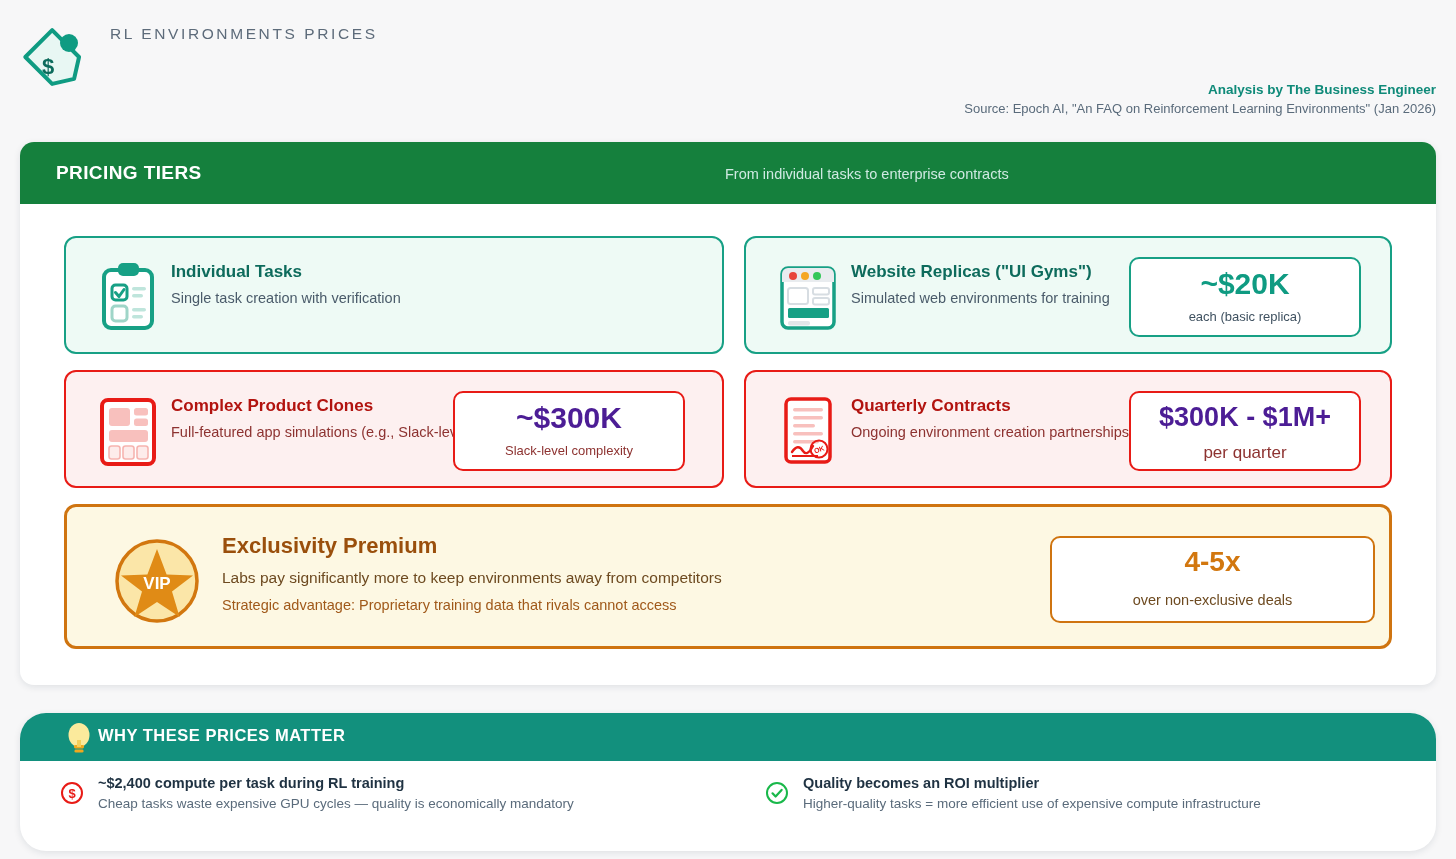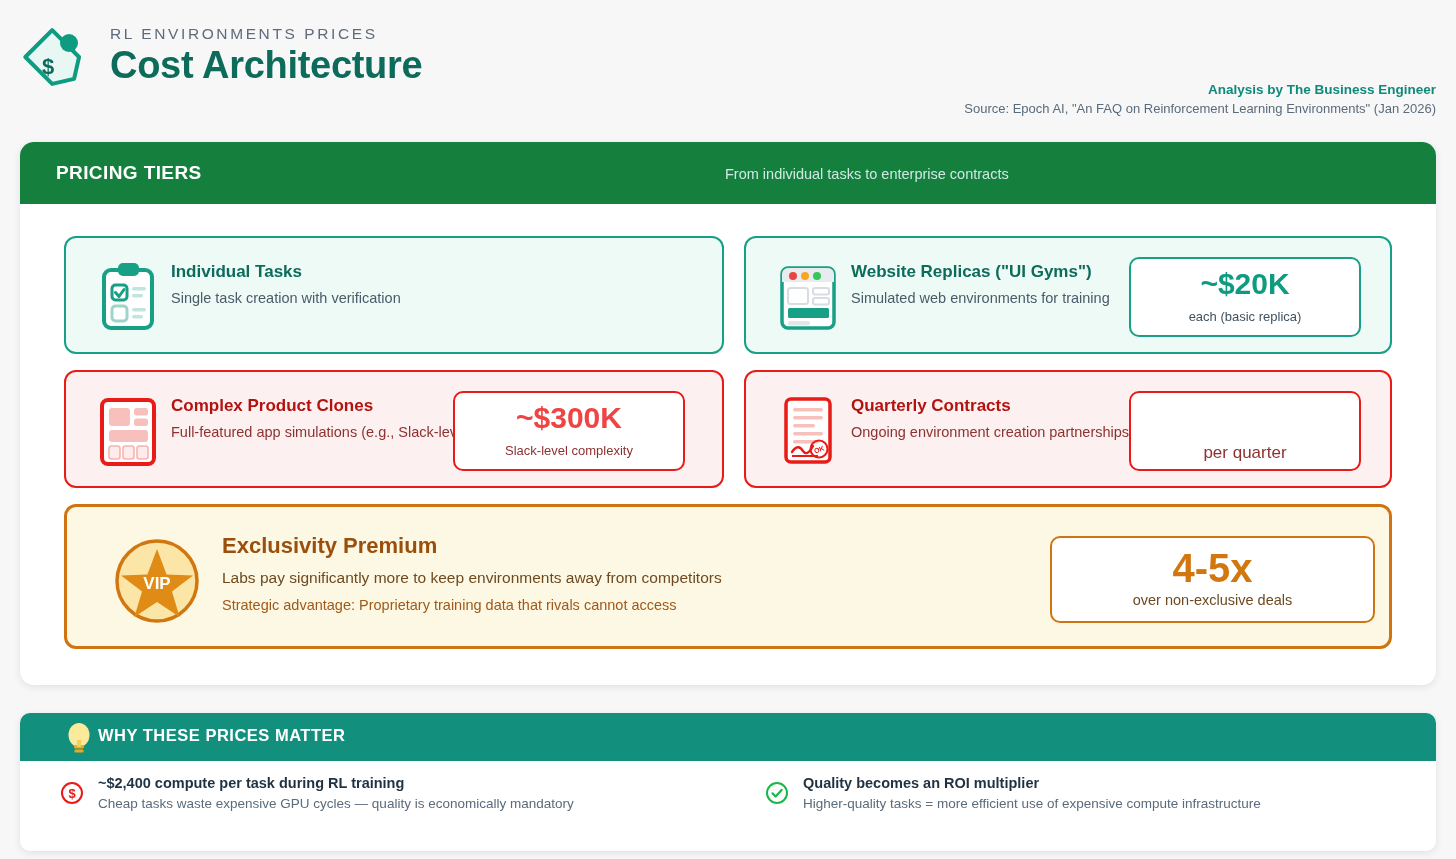--- a/index.html
+++ b/index.html
@@ -80,29 +80,29 @@
     position:absolute;background:#ffffff;border-radius:10px;
     border:2px solid;box-sizing:border-box;text-align:center;
   }
   .teal .pricebox{border-color:#17a085;}
   .red .pricebox{border-color:#e81b16;}
   .gold .pricebox{border-color:#cf7410;}
   .price-main{position:absolute;left:0;right:0;font-weight:bold;}
   .price-note{position:absolute;left:0;right:0;}
   .teal .price-main{color:#0f9b82;}
   .teal .price-note{color:#3f5160;}
-  .red .price-main{color:#ef4444;}
+  .red .price-main{color:#4c1d95;}
   .red .price-note{color:#8d3230;}
   .gold .price-main{color:#d2770f;}
   .gold .price-note{color:#6d4a20;}
 
   
   .panel2{
     position:absolute;left:20px;top:713px;width:1416px;height:138px;
-    background:#ffffff;border-radius:10px;
+    background:#ffffff;border-radius:26px;
     box-shadow:0 2px 7px rgba(20,40,60,.10);
     overflow:hidden;
   }
   .panel2-head{
     position:absolute;left:0;top:0;width:1416px;height:48px;
     background:#12907d;
   }
   .panel2-head-title{
     position:absolute;left:78px;top:13px;
     font-size:16.5px;font-weight:bold;color:#ffffff;letter-spacing:.5px;
@@ -123,21 +123,20 @@
     <div class="logo">
       <svg width="82" height="82" viewBox="0 0 82 82">
         <g transform="rotate(-45 41 41)">
           <path d="M20 20 L58 20 L58 58 L39 70 L20 58 Z" fill="#e8f7f3" stroke="#0f9b82" stroke-width="4" stroke-linejoin="round"></path>
         </g>
         <circle cx="55" cy="27" r="9" fill="#0f9b82"></circle>
         <text x="34" y="58" font-family="Liberation Sans, sans-serif" font-size="22" font-weight="bold" fill="#0d6b5c" text-anchor="middle">$</text>
       </svg>
     </div>
     <div class="kicker">RL ENVIRONMENTS PRICES</div>
-    <div class="title">Cost Architecture</div>
     <div class="analysis">Analysis by The Business Engineer</div>
     <div class="source">Source: Epoch AI, "An FAQ on Reinforcement Learning Environments" (Jan 2026)</div>
   </div>
 
   <div class="panel">
     <div class="panel-head">
       <div class="panel-head-title">PRICING TIERS</div>
       <div class="panel-head-sub">From individual tasks to enterprise contracts</div>
     </div>
 
@@ -216,37 +215,38 @@
             <rect x="21" y="46" width="26" height="3.4" rx="1.7" fill="#f8c0bd"></rect>
             <path d="M20 58 q6 -9 11 -1 q4 6 10 -5" fill="none" stroke="#e81b16" stroke-width="2.4" stroke-linecap="round"></path>
             <line x1="20" y1="62" x2="46" y2="62" stroke="#e81b16" stroke-width="2"></line>
             <circle cx="47" cy="55" r="8.5" fill="none" stroke="#e81b16" stroke-width="2"></circle>
             <text x="47" y="58" font-family="Liberation Sans, sans-serif" font-size="7" font-weight="bold" fill="#e81b16" text-anchor="middle" transform="rotate(-18 47 55)">OK</text>
           </svg>
         </div>
         <div class="card-name" style="left:105px;top:24px;font-size:17px;">Quarterly Contracts</div>
         <div class="card-desc" style="left:105px;top:52px;font-size:14.5px;white-space:nowrap;">Ongoing environment creation partnerships</div>
         <div class="pricebox" style="left:383px;top:19px;width:232px;height:80px;">
+          <div class="price-main" style="top:9px;font-size:27px;">$300K - $1M+</div>
           <div class="price-note" style="top:50px;font-size:17px;">per quarter</div>
         </div>
       </div>
 
       <div class="card gold" style="left:44px;top:300px;width:1328px;height:145px;">
         <div class="card-icon" style="left:46px;top:30px;width:88px;height:88px;">
           <svg width="88" height="88" viewBox="0 0 88 88">
             <circle cx="44" cy="44" r="40" fill="#fbe6a8" stroke="#d2770f" stroke-width="3.5"></circle>
             <path d="M44 12 L53.6 37.5 L80 38.4 L59 54.4 L66.6 80 L44 65 L21.4 80 L29 54.4 L8 38.4 L34.4 37.5 Z" fill="#e08b16"></path>
             <text x="44" y="52" font-family="Liberation Sans, sans-serif" font-size="17" font-weight="bold" fill="#ffffff" text-anchor="middle">VIP</text>
           </svg>
         </div>
         <div class="card-name" style="left:155px;top:26px;font-size:22px;">Exclusivity Premium</div>
         <div class="card-desc" style="left:155px;top:62px;font-size:15.5px;">Labs pay significantly more to keep environments away from competitors</div>
         <div class="card-sub2" style="left:155px;top:90px;font-size:14.5px;">Strategic advantage: Proprietary training data that rivals cannot access</div>
         <div class="pricebox" style="left:983px;top:29px;width:325px;height:87px;">
-          <div class="price-main" style="top:8px;font-size:40px;">4-5x</div>
+          <div class="price-main" style="top:8px;font-size:28px;">4-5x</div>
           <div class="price-note" style="top:54px;font-size:14.5px;">over non-exclusive deals</div>
         </div>
       </div>
 
     </div>
   </div>
 
   <div class="panel2">
     <div class="panel2-head">
       <div class="bulb">

